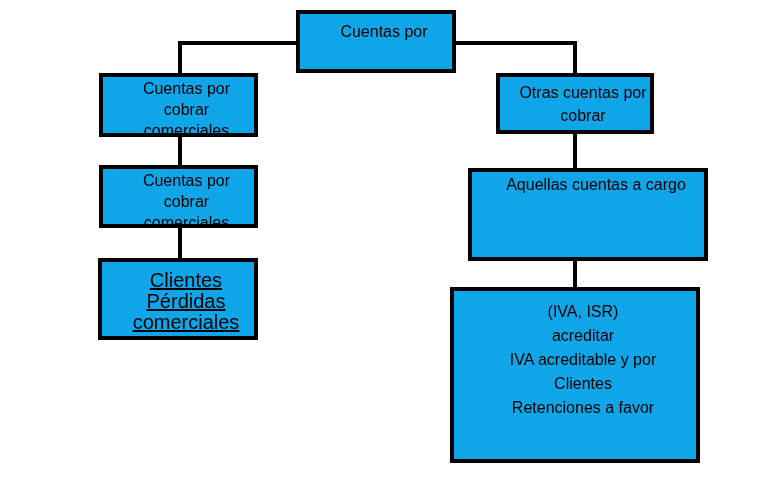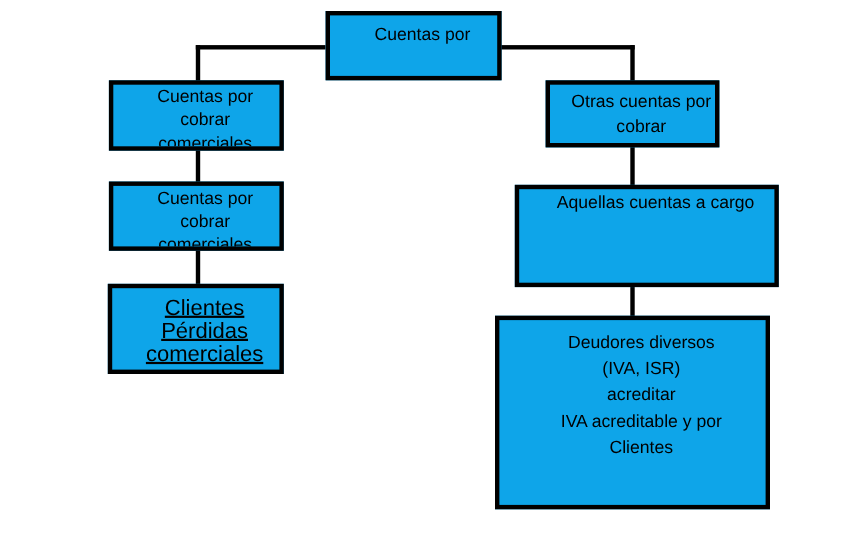--- a/index.html
+++ b/index.html
@@ -92,20 +92,20 @@
   <div class="node n-otras">
     <span class="line">Otras cuentas por</span>
     <span class="line">cobrar</span>
   </div>
 
   <div class="node n-aquellas">
     <span class="line">Aquellas cuentas a cargo</span>
   </div>
 
   <div class="node n-deudores">
-    <span class="line">Deudores diversos</span>
     <span class="line">(IVA, ISR)</span>
     <span class="line">acreditar</span>
     <span class="line">IVA acreditable y por</span>
     <span class="line">Clientes</span>
+    <span class="line">Retenciones a favor</span>
   </div>
 
 </div>
 
 </body></html>

